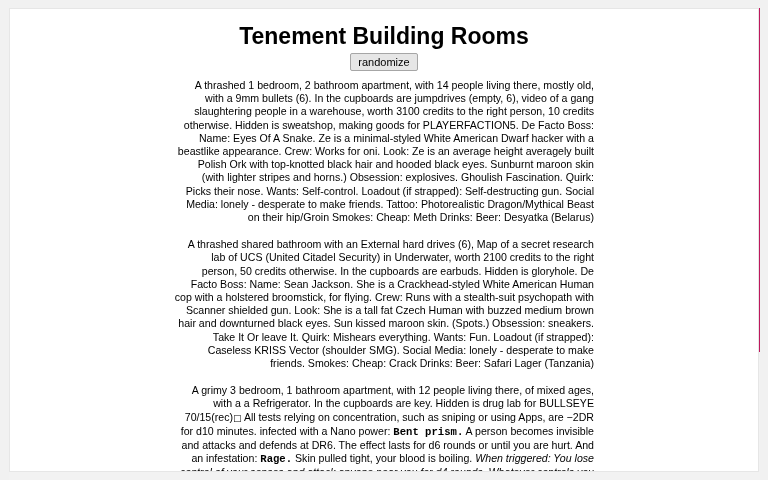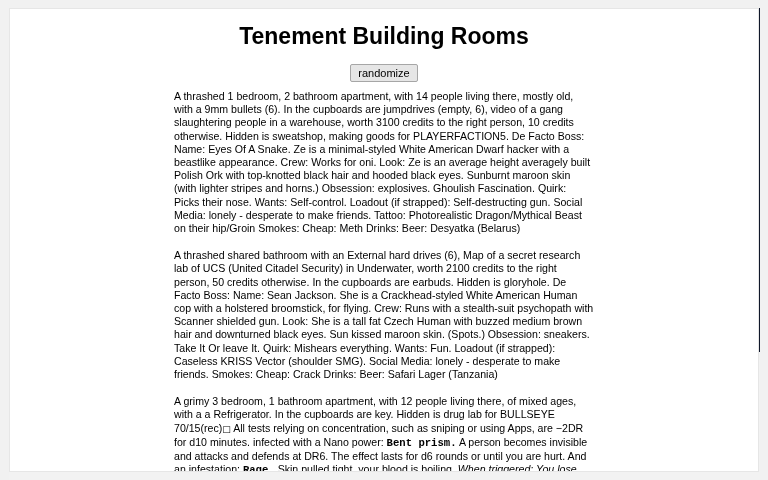--- a/index.html
+++ b/index.html
@@ -15,21 +15,21 @@
     font-family: "Liberation Sans", sans-serif;
   }
 
   
   .viewport {
     position: absolute;
     left: 0;
     top: 0;
     width: 768px;
     height: 360px;
-    background: #0f172a;
+    background: #be185d;
     box-sizing: border-box;
   }
 
   .page-sheet {
     position: absolute;
     left: 9px;
     top: 8px;
     width: 750px;
     height: 464px;
     background: #ffffff;
@@ -50,21 +50,21 @@
     text-align: center;
     font-family: "Liberation Sans", sans-serif;
     font-size: 23px;
     font-weight: bold;
     color: #000000;
     letter-spacing: 0px;
   }
 
   .btn-row {
     text-align: center;
-    margin-top: 13px;
+    margin-top: 2px;
   }
 
   button.randomize {
     font-family: "Liberation Sans", sans-serif;
     font-size: 11px;
     color: #000000;
     background: #e6e6e6;
     border: 1px solid #a6a6a6;
     border-radius: 2px;
     padding: 2px 7px;
@@ -73,21 +73,21 @@
   }
 
   .rooms {
     margin: 0 auto;
     width: 420px;
     padding-top: 8px;
   }
 
   p.room {
     margin: 0 0 14px 0;
-    text-align: left;
+    text-align: right;
     font-family: "Liberation Sans", sans-serif;
     font-size: 10.6px;
     line-height: 13.2px;
     color: #000000;
     word-spacing: 0px;
   }
   p.room:last-child {
     margin-bottom: 0;
   }
 

